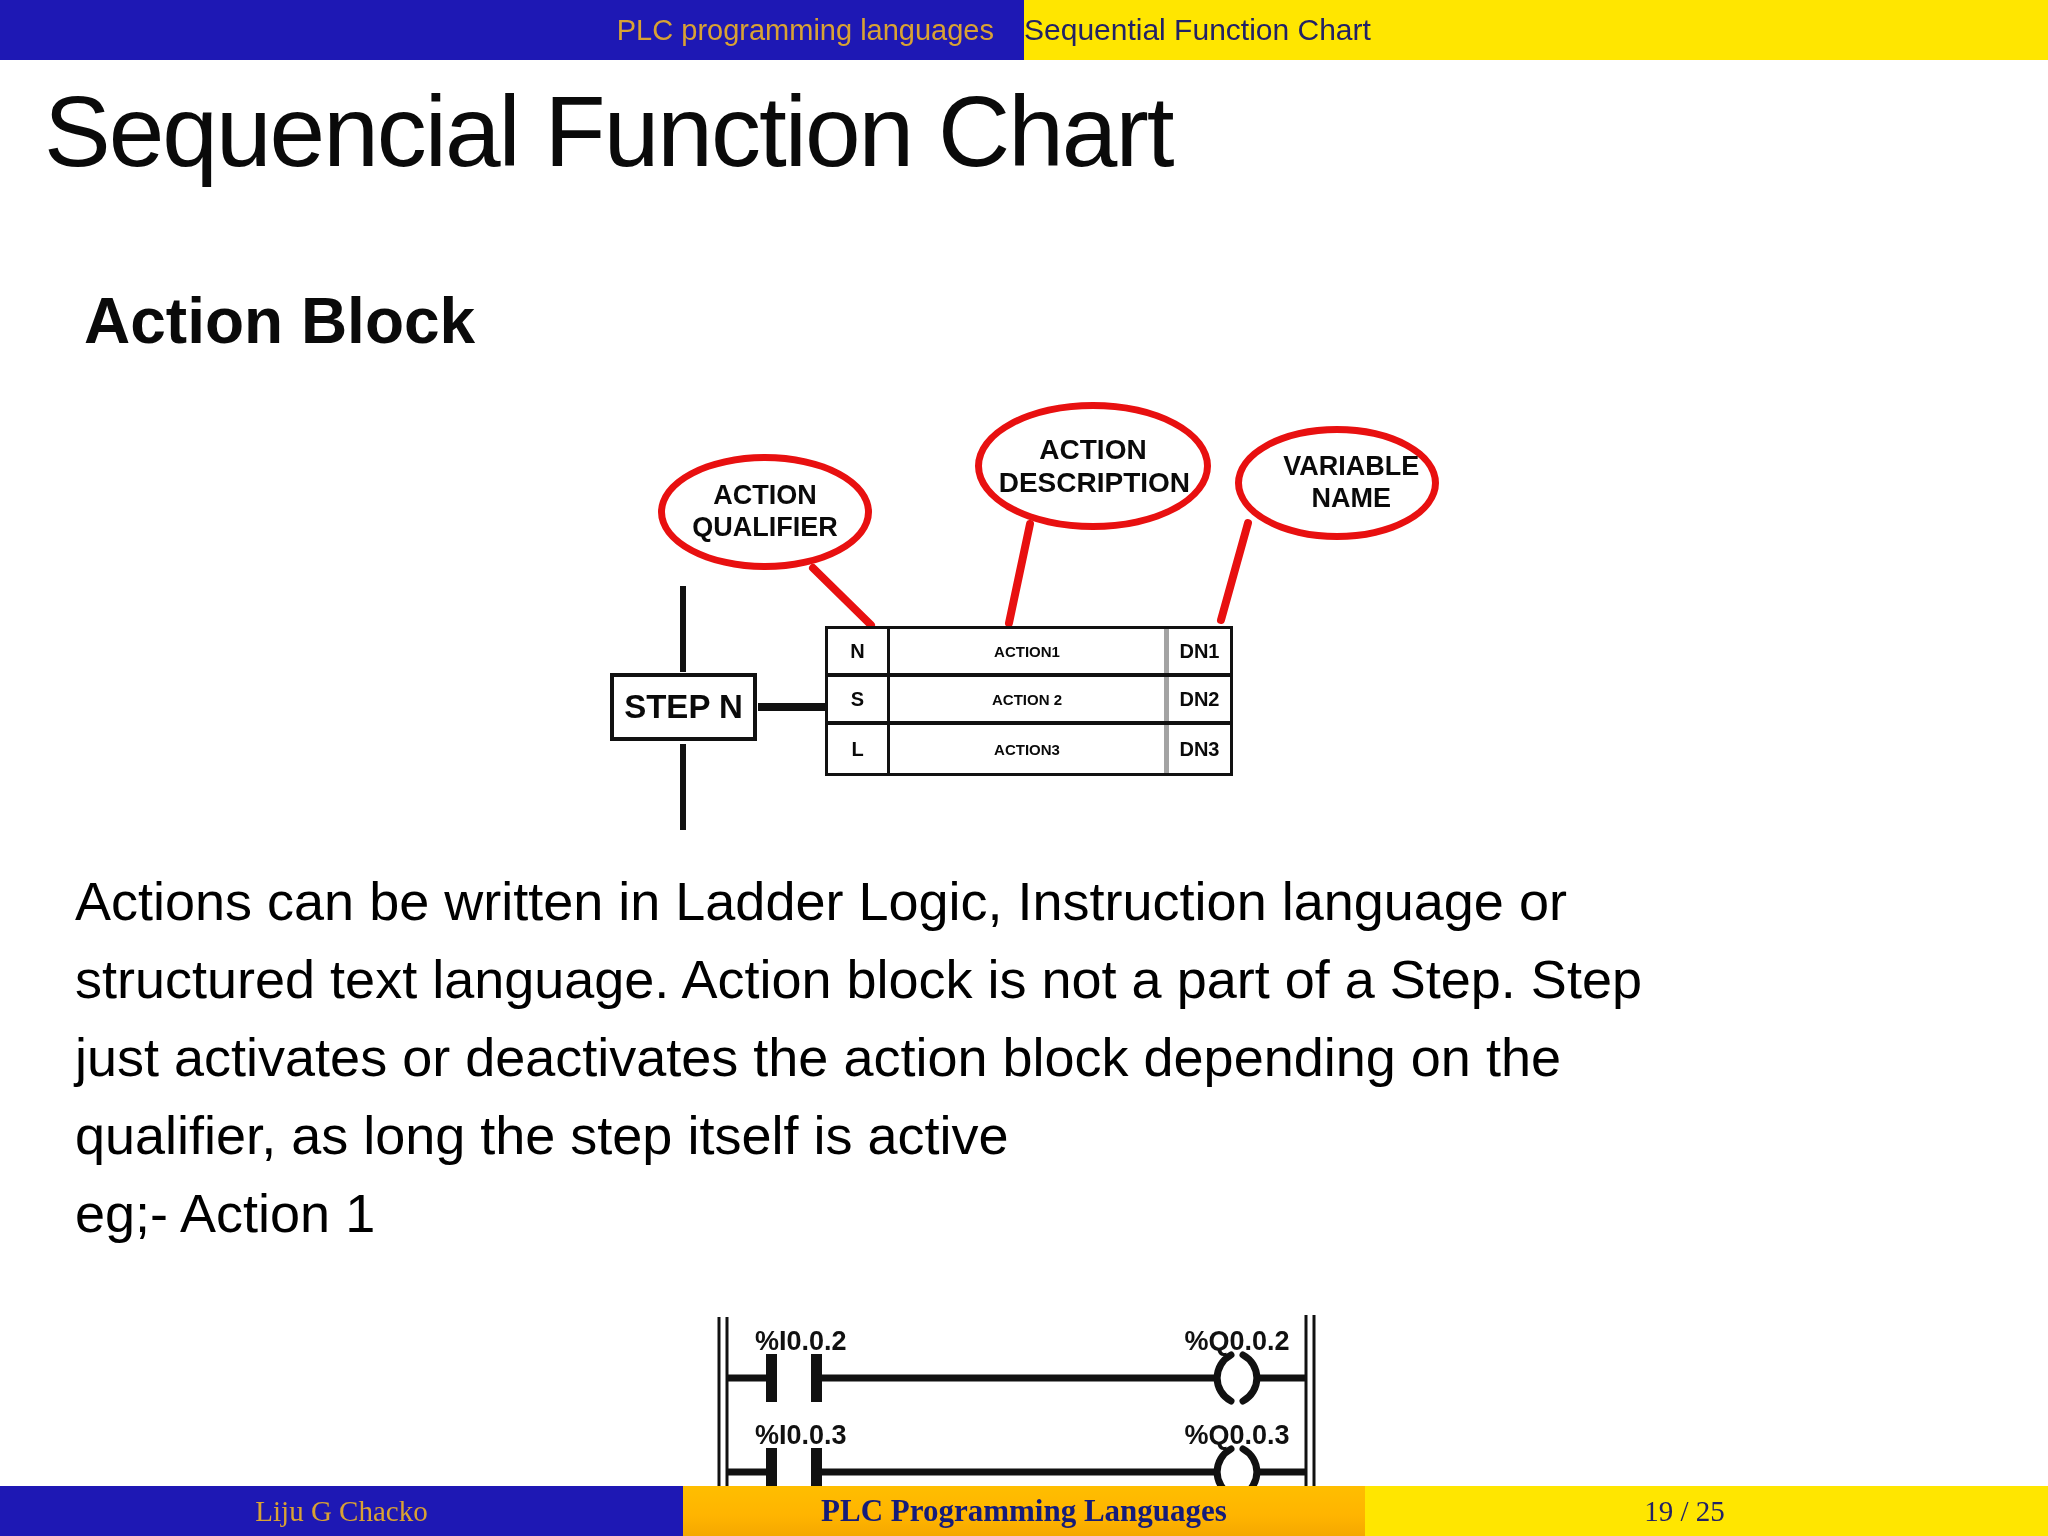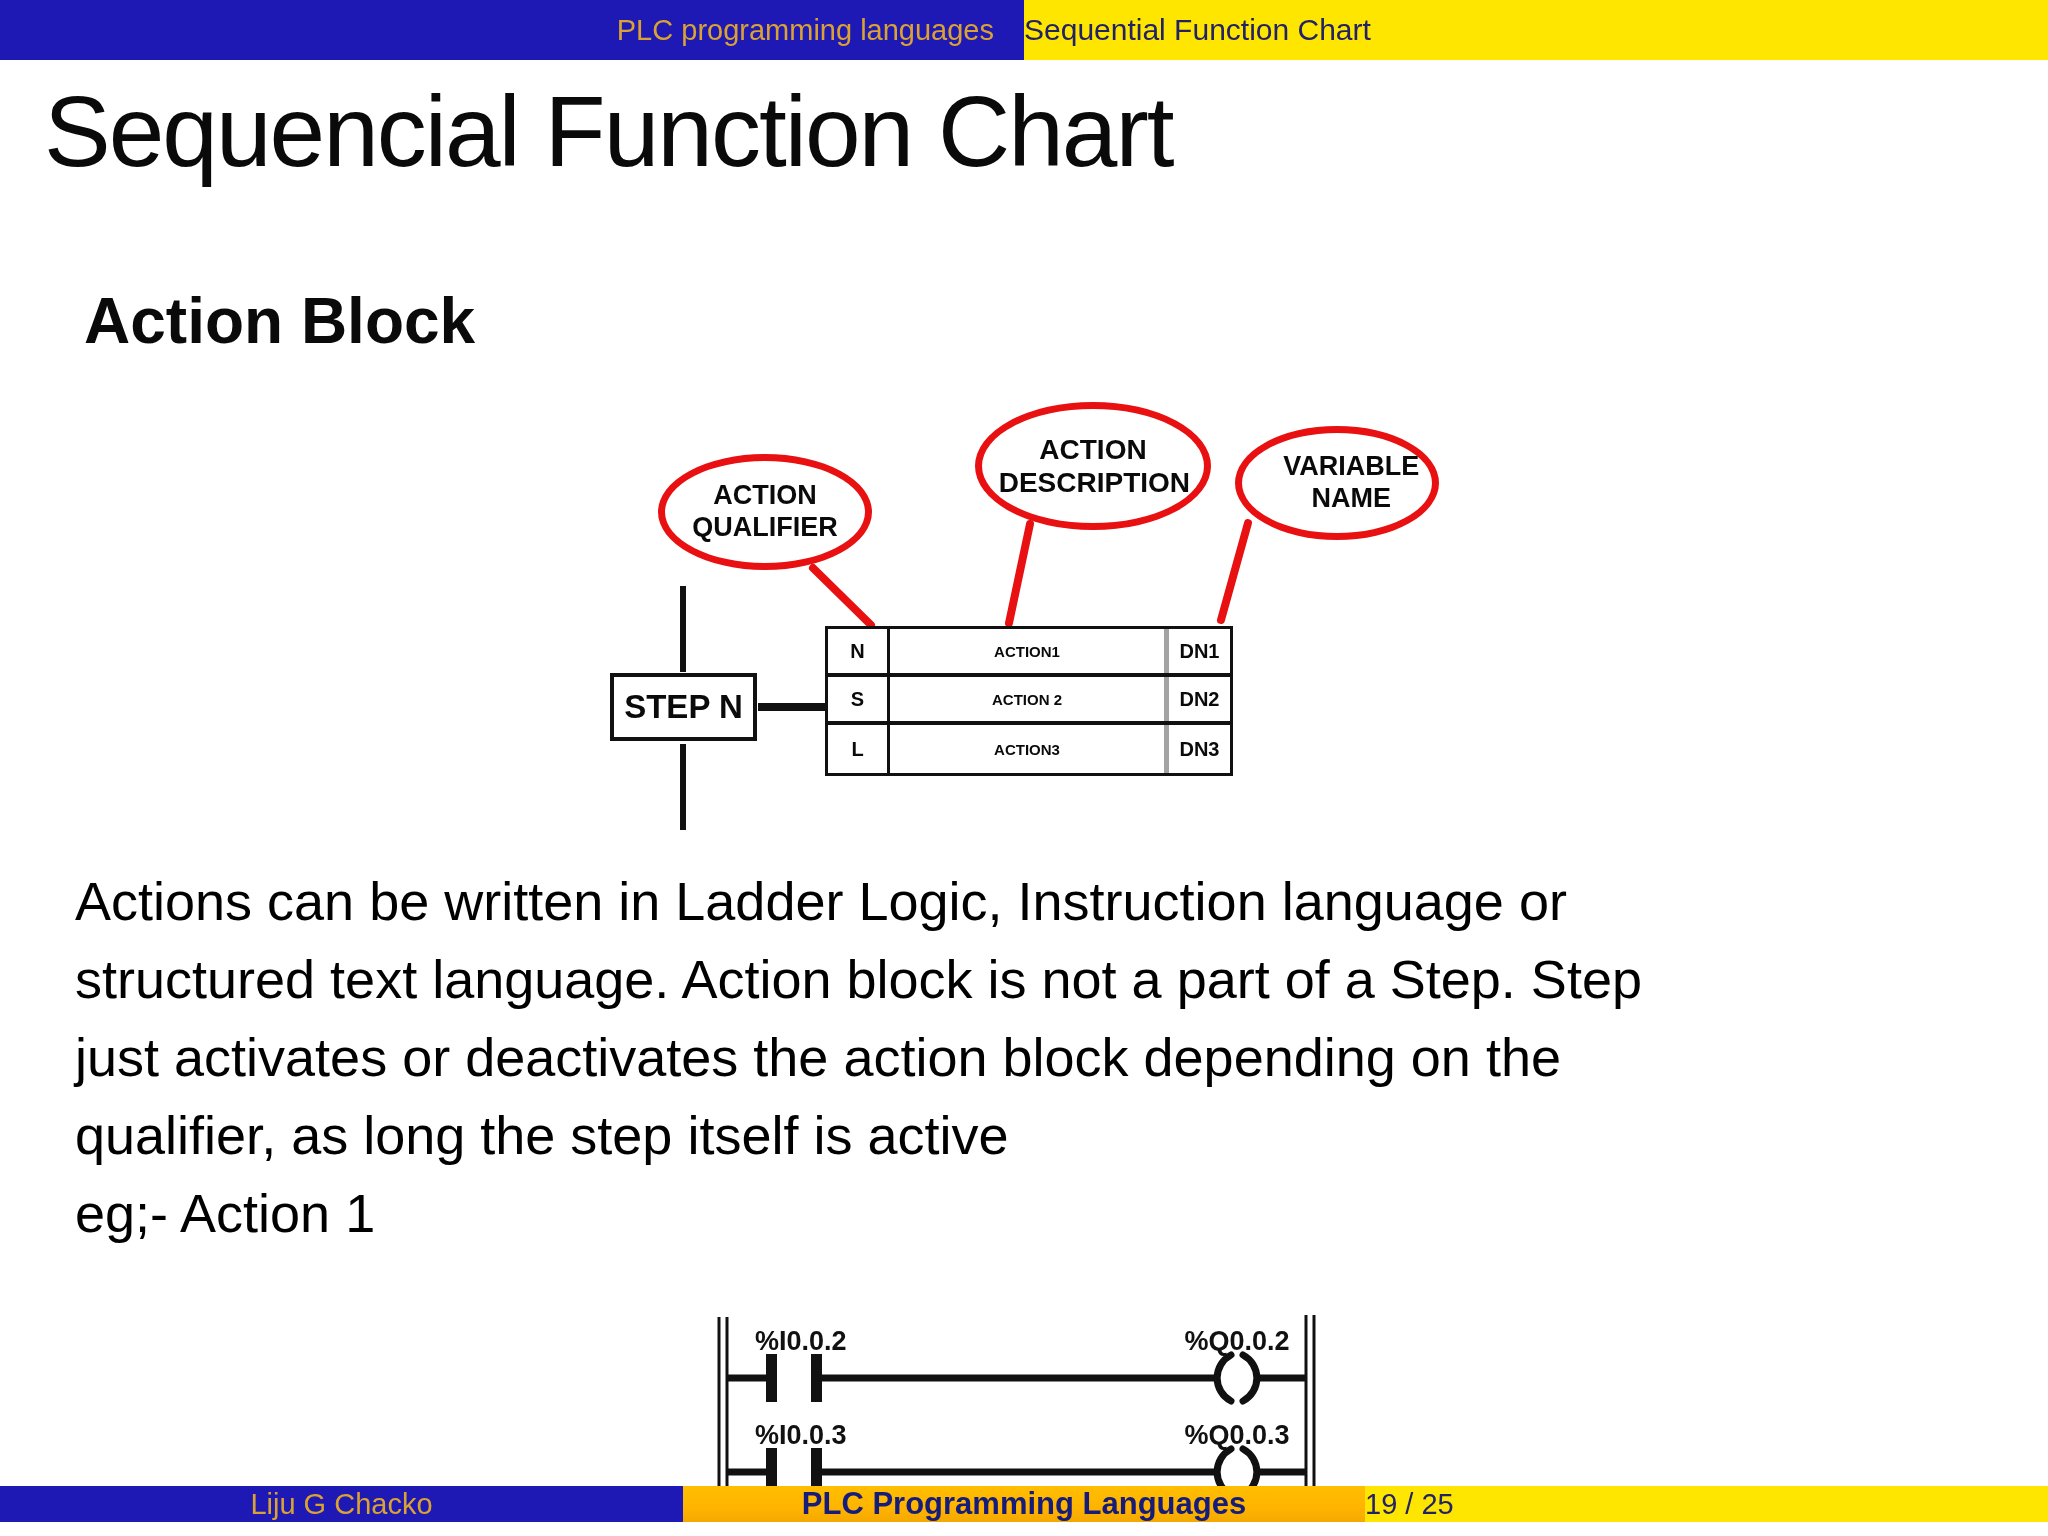--- a/index.html
+++ b/index.html
@@ -57,26 +57,26 @@
   .atable .d{flex:1;font-size:15px;}
   .atable .v{width:66px;border-left:5px solid #a3a3a3;}
   
   .bodytext{position:absolute;left:75px;top:862px;font-size:54px;line-height:78px;color:#000;}
   .bodytext div{white-space:nowrap;}
   
   .ladder{position:absolute;left:700px;top:1300px;width:640px;height:186px;overflow:hidden;}
   .ladder svg{position:absolute;left:0;top:0;}
   .ladder text{font-family:"Liberation Sans",sans-serif;font-weight:700;font-size:27px;fill:#111;}
   
-  .footer{position:absolute;left:0;top:1486px;width:2048px;height:36px;display:flex;z-index:5;}
+  .footer{position:absolute;left:0;top:1486px;width:2048px;height:50px;display:flex;z-index:5;font-family:Liberation Serif, serif;}
   .footer .f-left{width:683px;background:var(--bar-blue);display:flex;align-items:center;justify-content:center;}
   .footer .f-left span{color:var(--bar-gold-text);font-size:29px;}
   .footer .f-mid{width:682px;background:linear-gradient(180deg,#FFBE00 0%,var(--footer-orange) 60%,#F5A800 100%);display:flex;align-items:center;justify-content:center;}
   .footer .f-mid span{color:var(--footer-title-navy);font-size:31px;font-weight:700;}
-  .footer .f-right{flex:1;background:var(--bar-yellow);display:flex;align-items:center;justify-content:flex-start;padding-right:44px;}
+  .footer .f-right{flex:1;background:var(--bar-yellow);display:flex;align-items:center;justify-content:center;padding-right:44px;}
   .footer .f-right span{color:var(--bar-navy-text);font-size:29px;}
 </style>
 </head>
 <body>
 
 <div class="page">
 
   <div class="topbar">
     <div class="left">
       <span>PLC programming languages</span>

